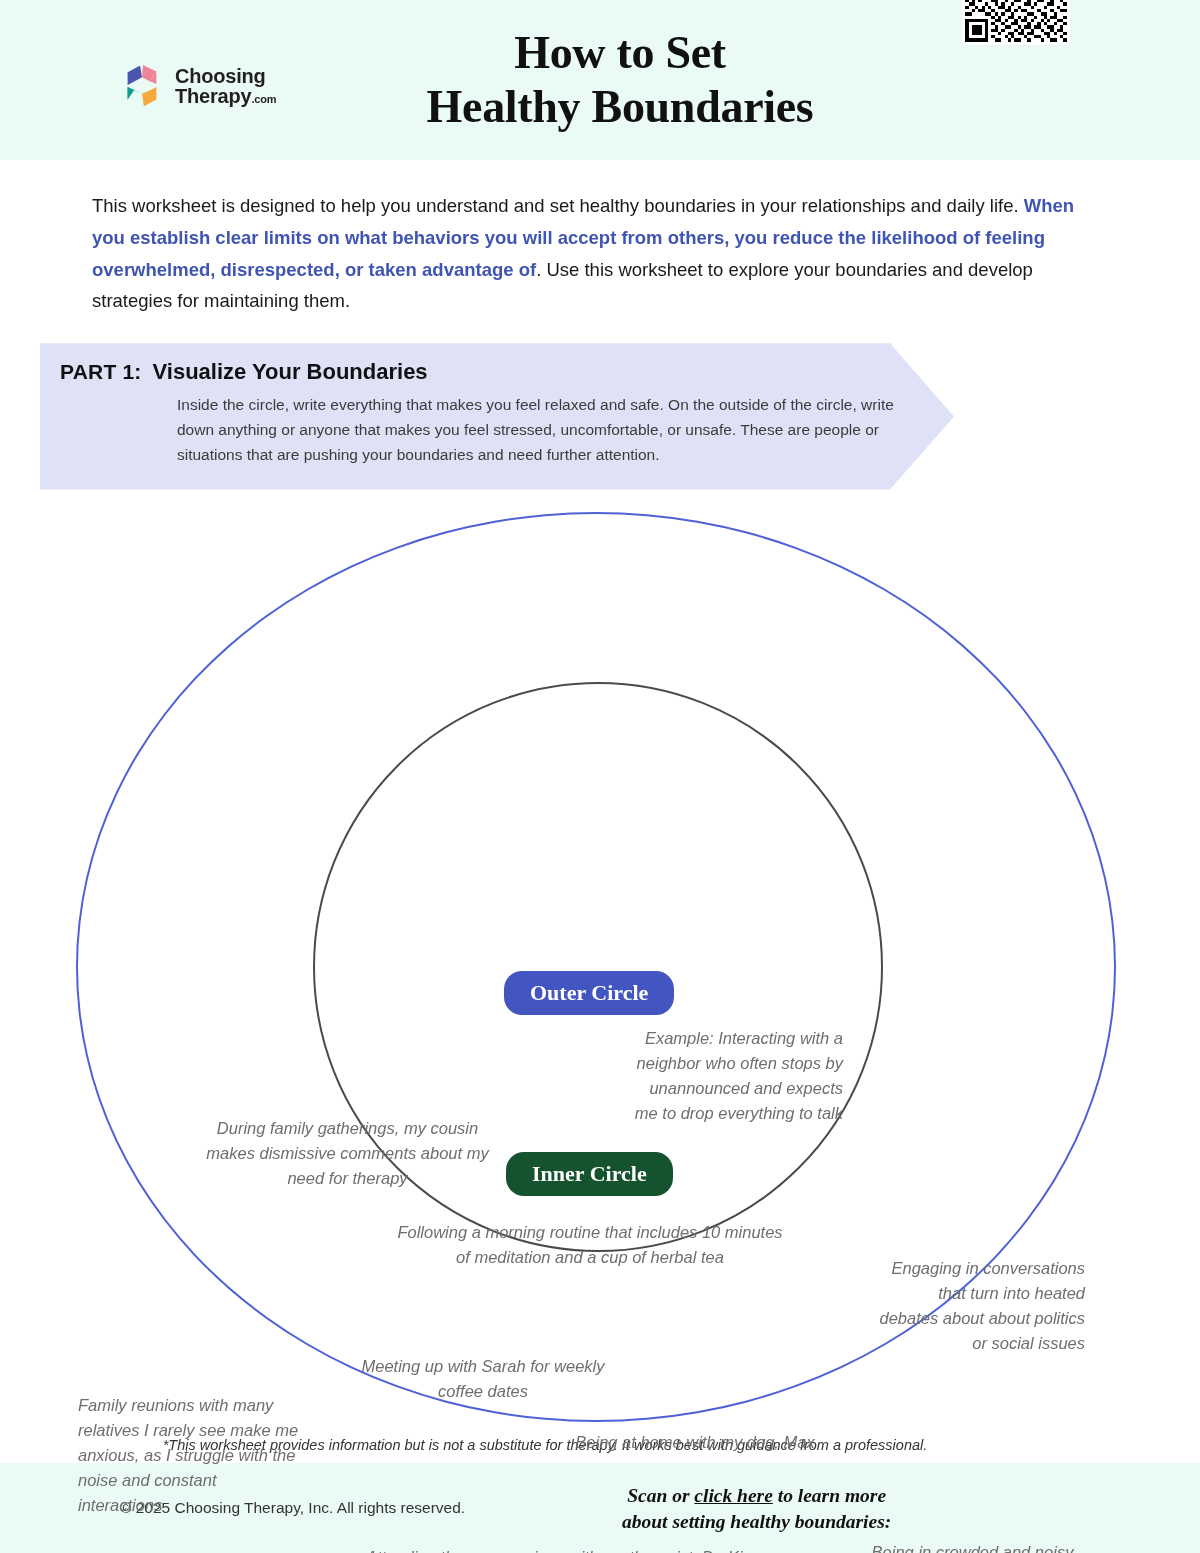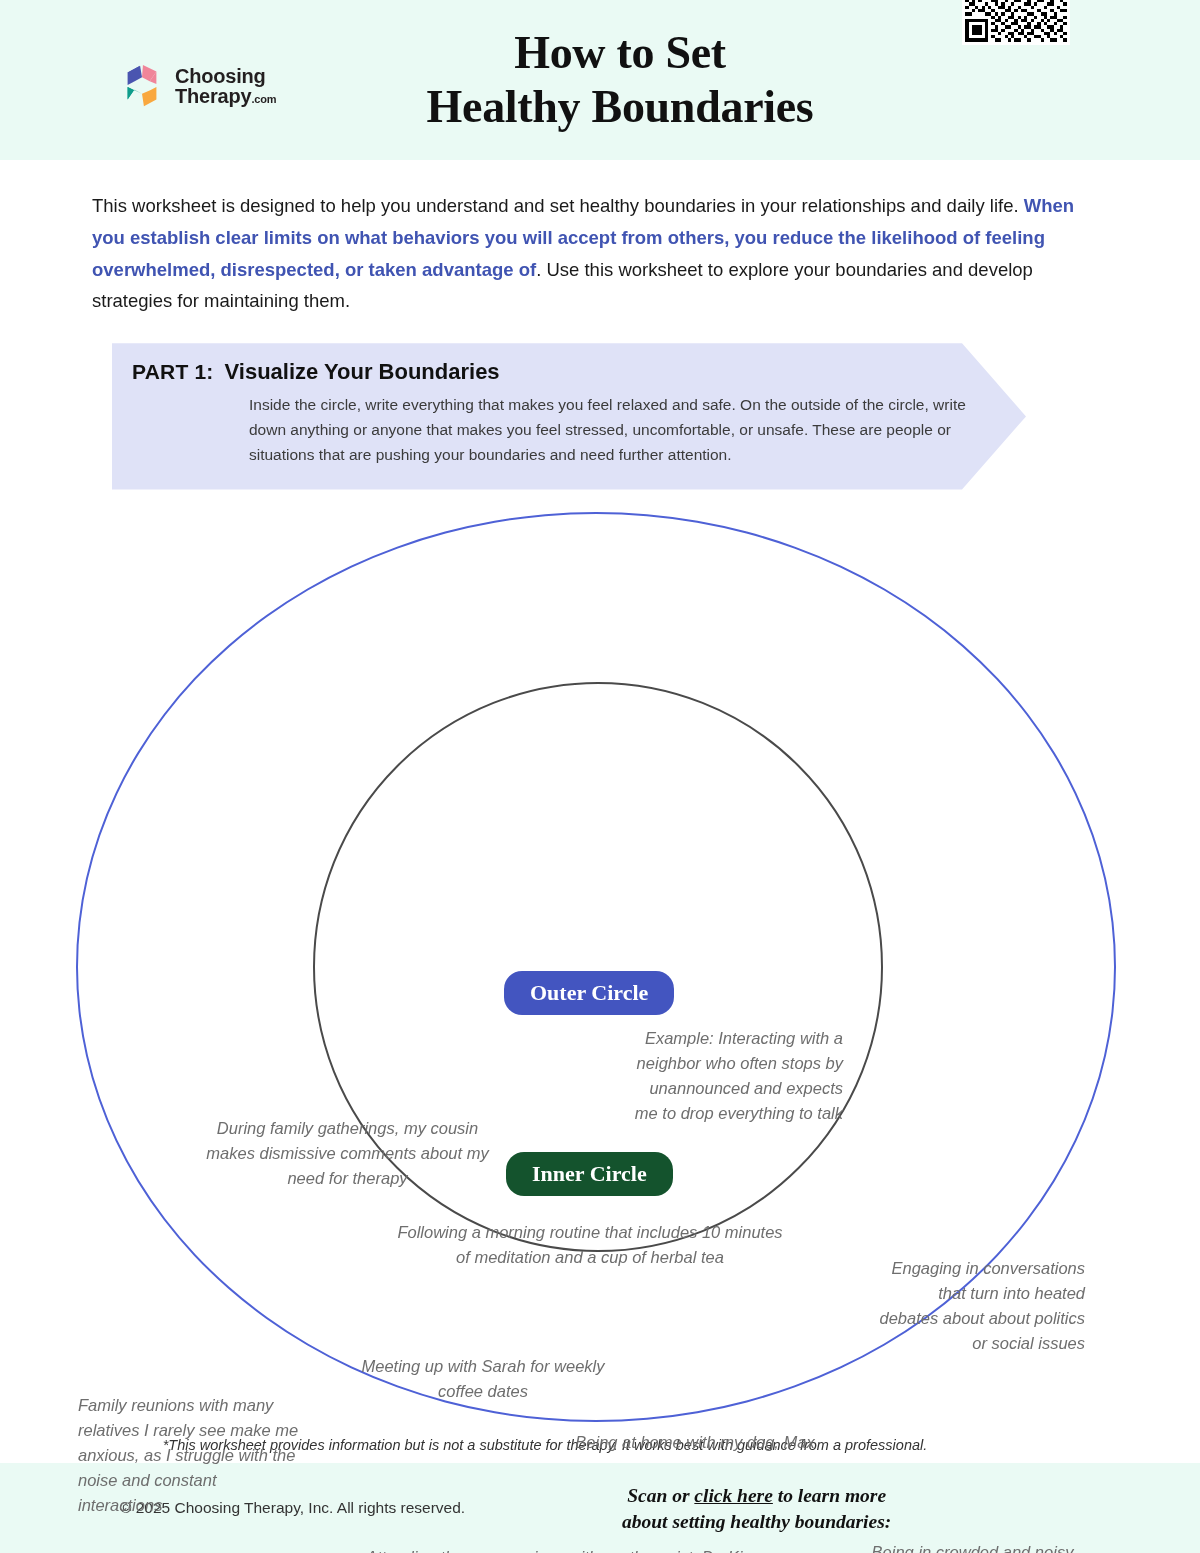--- a/index.html
+++ b/index.html
@@ -56,21 +56,21 @@
     margin: 30px 92px 0 92px;
     font-size: 18.5px;
     line-height: 1.72;
     color: #1a1a1a;
     font-family: "Liberation Sans", sans-serif;
   }
   .intro .hl { color: #4054b2; font-weight: bold; }
 
   
   .part-banner {
-    margin: 26px 0 0 112px;
+    margin: 26px 0 0 40px;
     width: 914px;
     background: #dfe2f7;
     padding: 16px 24px 22px 20px;
     position: relative;
     clip-path: polygon(0 0, 93% 0, 100% 50%, 93% 100%, 0 100%);
   }
   .part-head {
     display: flex;
     align-items: baseline;
     gap: 11px;

